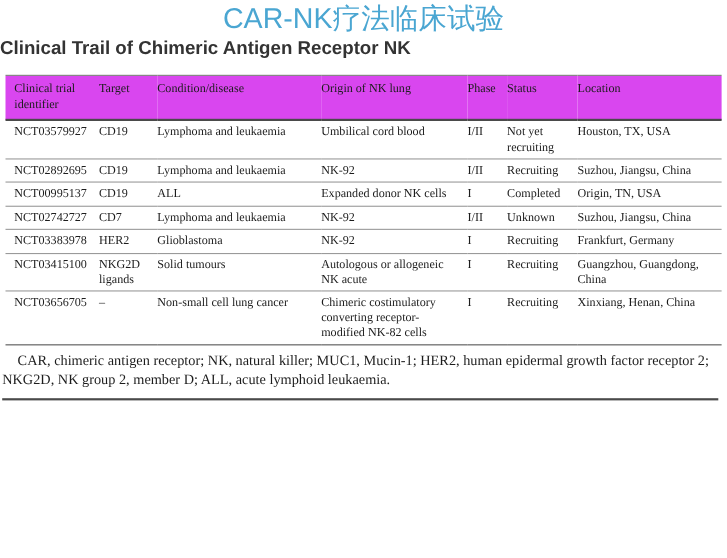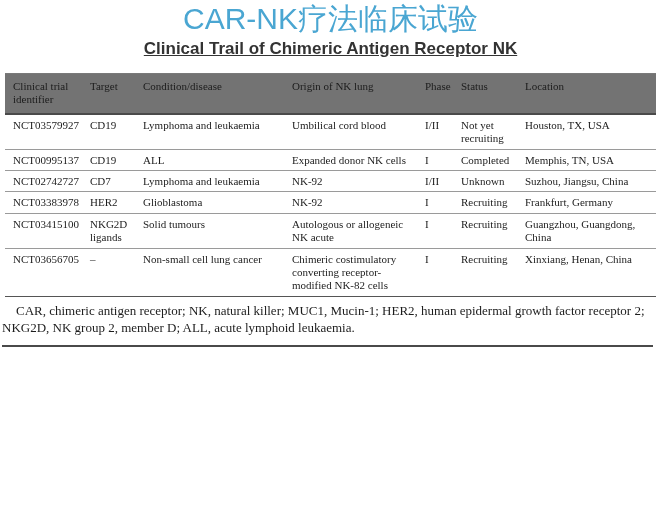--- a/index.html
+++ b/index.html
@@ -7,53 +7,51 @@
     margin: 0; padding: 0;
     width: 661px; height: 507px;
     background: #ffffff;
     overflow: hidden;
     font-family: "Liberation Serif", serif;
     color: #1c1c1c;
   }
   .page { width: 661px; height: 507px; background: #fff; }
   .title-zh {
     font-family: "Liberation Sans", sans-serif;
-    font-size: 30px;
+    font-size: 26px;
     font-weight: 500;
     color: #4aa6d2;
     text-align: center;
     margin: 2px 0 0 0;
     line-height: 1.15;
   }
   .title-en {
     font-family: "Liberation Sans", sans-serif;
     font-size: 17px;
     font-weight: bold;
     color: #333333;
-    text-align: center;
     margin: 2px 0 0 0;
     line-height: 1.2;
-    text-decoration: underline;
   }
   table.trials {
     width: 651px;
     margin: 14px 5px 0 5px;
     border-collapse: collapse;
     table-layout: fixed;
     font-size: 11px;
     line-height: 1.22;
   }
   col.c-identifier { width: 85px; }
   col.c-target     { width: 53px; }
   col.c-condition  { width: 149px; }
   col.c-origin     { width: 133px; }
   col.c-phase      { width: 36px; }
   col.c-status     { width: 64px; }
   col.c-location   { width: 131px; }
-  thead tr { background: #737373; }
+  thead tr { background: #d946ef; }
   th {
     text-align: left;
     font-weight: normal;
     vertical-align: top;
     padding: 6px 5px 6px 0;
     border-top: 1px solid #7a7a7a;
     border-bottom: 2px solid #4a4a4a;
   }
   td {
     vertical-align: top;
@@ -106,27 +104,36 @@
         <tr>
           <td>NCT03579927</td>
           <td>CD19</td>
           <td>Lymphoma and leukaemia</td>
           <td>Umbilical cord blood</td>
           <td>I/II</td>
           <td>Not yet recruiting</td>
           <td>Houston, TX, USA</td>
         </tr>
         <tr>
+          <td>NCT02892695</td>
+          <td>CD19</td>
+          <td>Lymphoma and leukaemia</td>
+          <td>NK-92</td>
+          <td>I/II</td>
+          <td>Recruiting</td>
+          <td>Suzhou, Jiangsu, China</td>
+        </tr>
+        <tr>
           <td>NCT00995137</td>
           <td>CD19</td>
           <td>ALL</td>
           <td>Expanded donor NK cells</td>
           <td>I</td>
           <td>Completed</td>
-          <td>Memphis, TN, USA</td>
+          <td>Origin, TN, USA</td>
         </tr>
         <tr>
           <td>NCT02742727</td>
           <td>CD7</td>
           <td>Lymphoma and leukaemia</td>
           <td>NK-92</td>
           <td>I/II</td>
           <td>Unknown</td>
           <td>Suzhou, Jiangsu, China</td>
         </tr>

